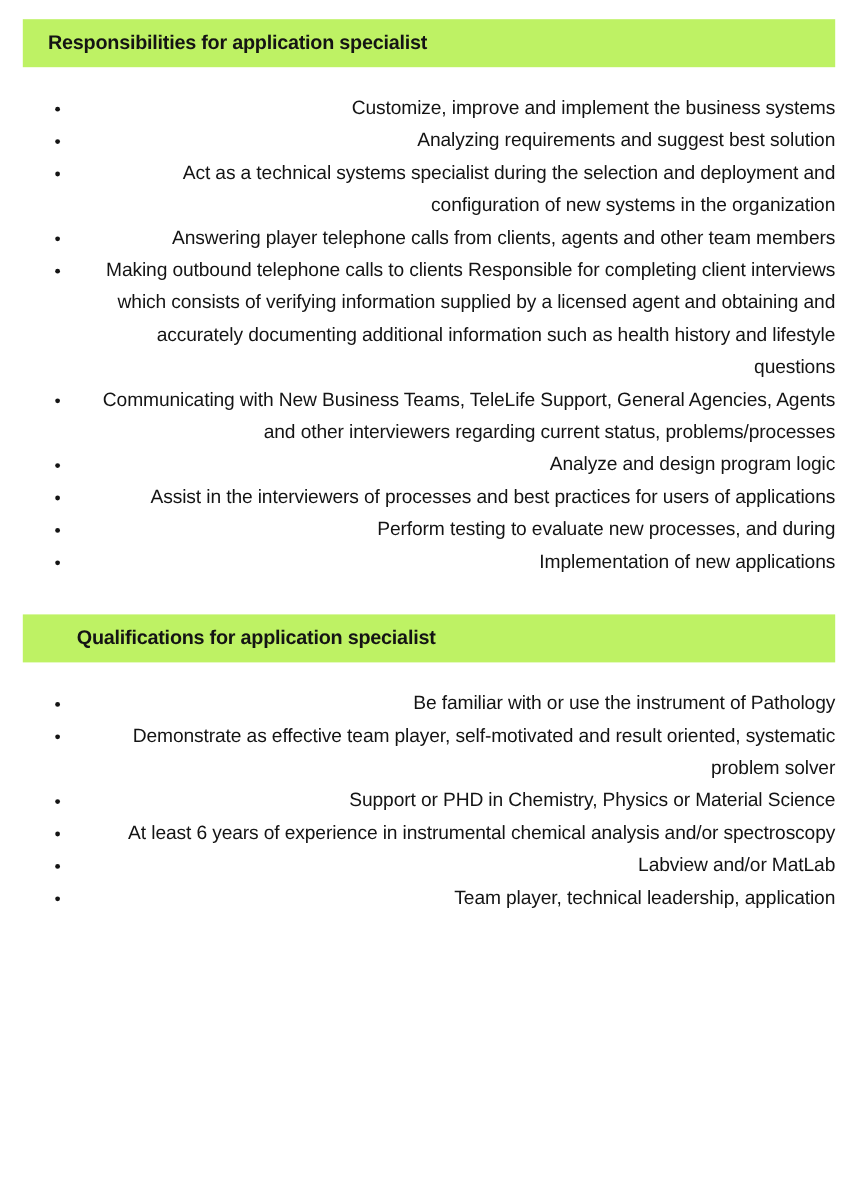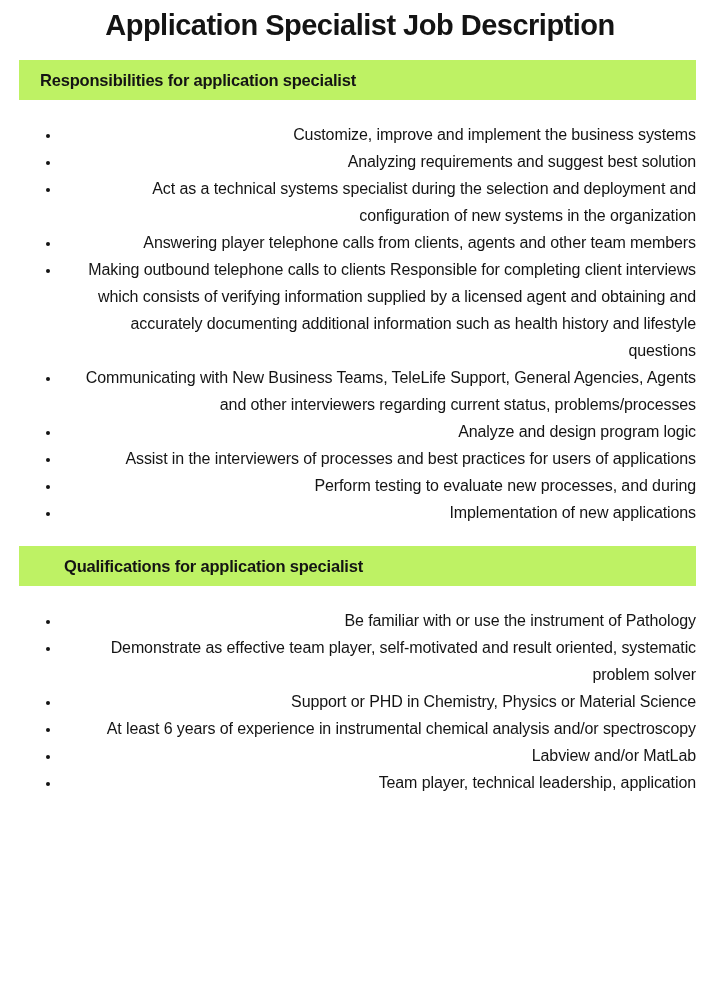--- a/index.html
+++ b/index.html
@@ -59,30 +59,29 @@
   ul.bullet-list li {
     font-size: 16px;
     line-height: 27px;
     letter-spacing: -0.1px;
     padding-left: 1px;
   }
   ul.bullet-list li::marker {
     font-size: 13px;
   }
   .list-gap-to-bar {
-    margin-top: 20px;
+    margin-top: 30px;
     padding-left: 45px;
   }
 </style>
 </head>
 <body>
 
 <div class="page">
 
-  <h1 class="doc-title">Application Specialist Job Description</h1>
 
 
   <div class="section-bar">
     <span class="section-heading">Responsibilities for application specialist</span>
   </div>
 
   <ul class="bullet-list">
     <li>Customize, improve and implement the business systems</li>
     <li>Analyzing requirements and suggest best solution</li>
     <li>Act as a technical systems specialist during the selection and deployment and configuration of new systems in the organization</li>

